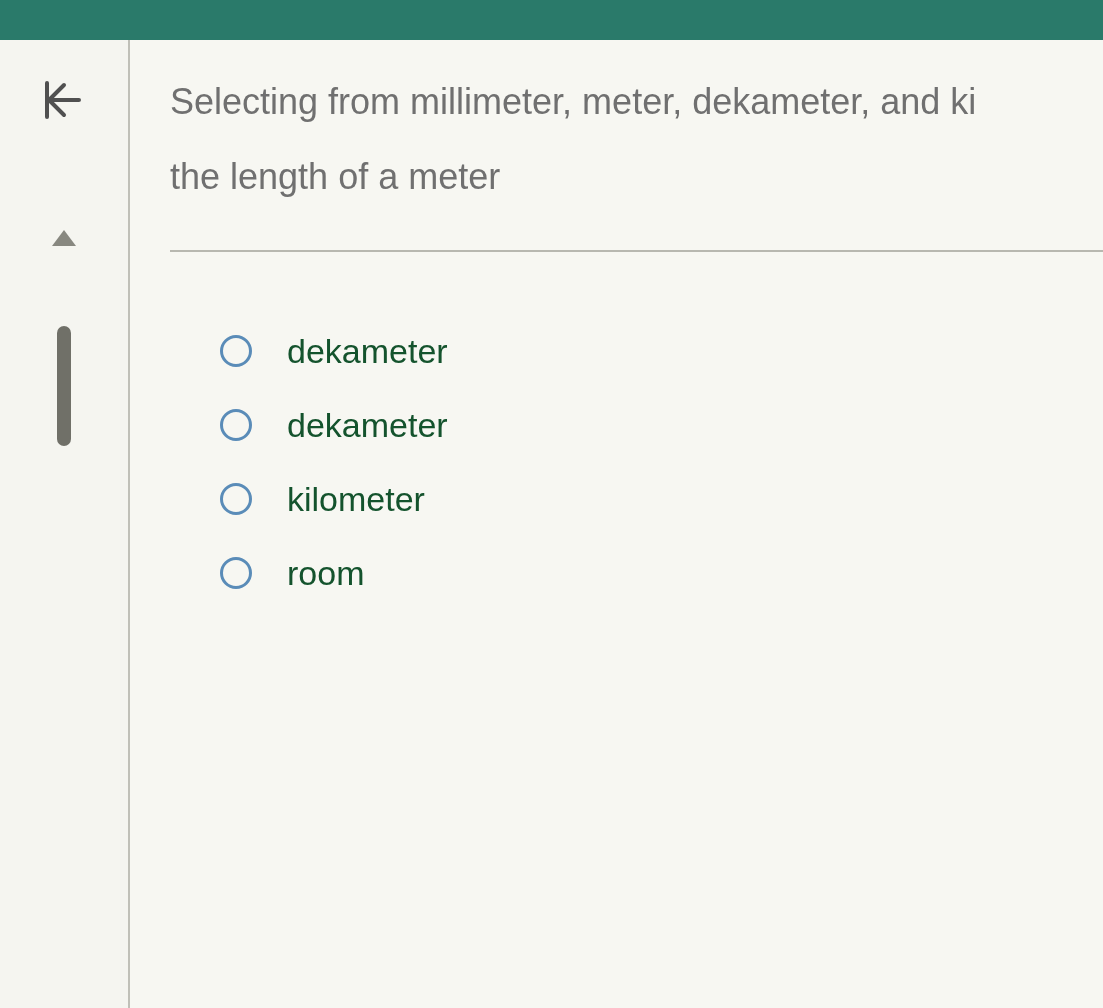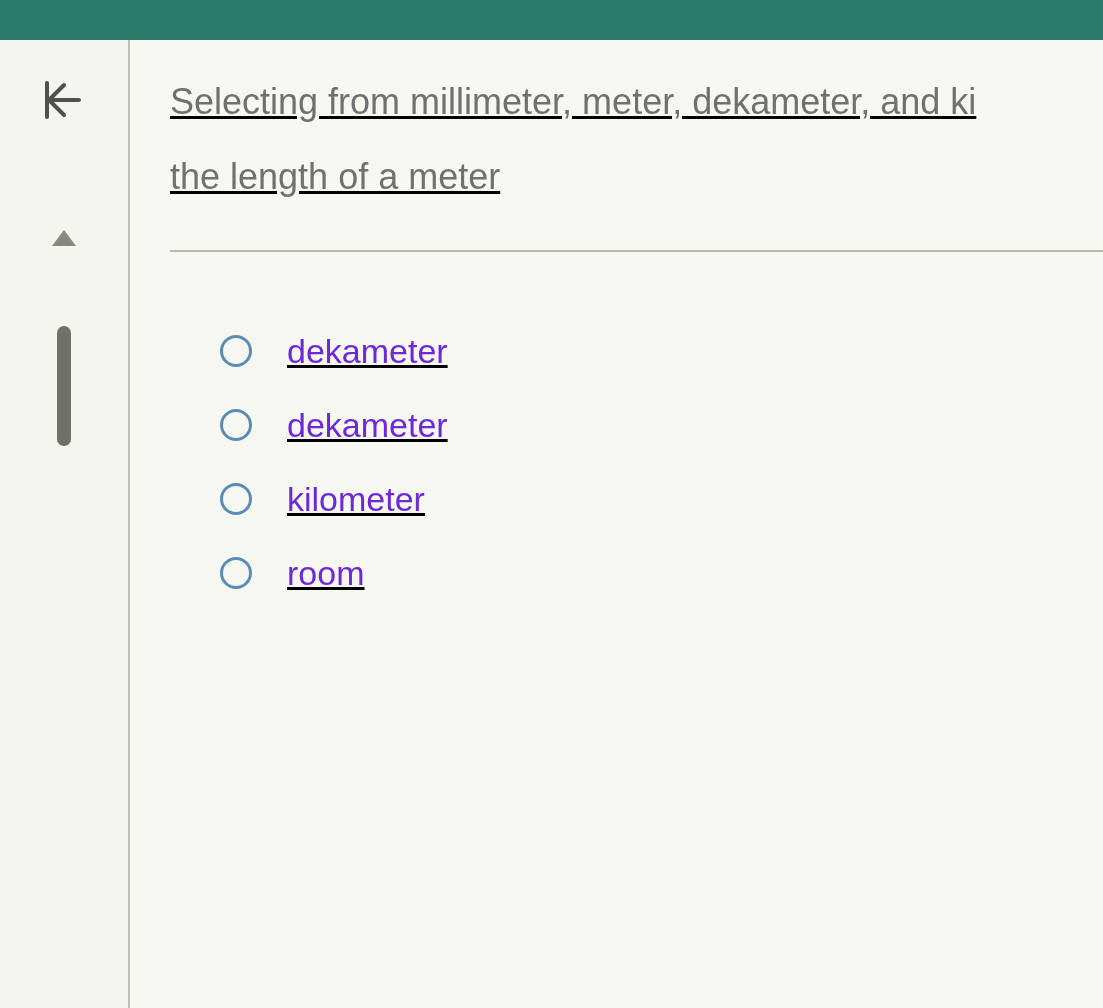--- a/index.html
+++ b/index.html
@@ -73,21 +73,20 @@
       width: 14px;
       height: 120px;
       background: #707068;
       border-radius: 7px;
       cursor: pointer;
     }
     .content-area {
       flex: 1;
       padding: 30px 0 0 40px;
       background: #f7f7f2;
-      text-decoration: underline;
     }
     .question-header {
       font-size: 36px;
       color: #707070;
       line-height: 1.8;
       padding-bottom: 40px;
       border-bottom: 2px solid #b8b8b0;
       margin-right: 0;
     }
     .question-line1 {
@@ -106,21 +105,21 @@
     .radio-circle {
       width: 32px;
       height: 32px;
       border: 3px solid #5a8cb8;
       border-radius: 50%;
       background: #f7f7f2;
       flex-shrink: 0;
     }
     .option-label {
       font-size: 34px;
-      color: #6d28d9;
+      color: #14532d;
     }
   </style>
 </head>
 <body>
 
 <div class="top-banner"></div>
 
 <div class="main-container">
 
   <div class="left-sidebar">

